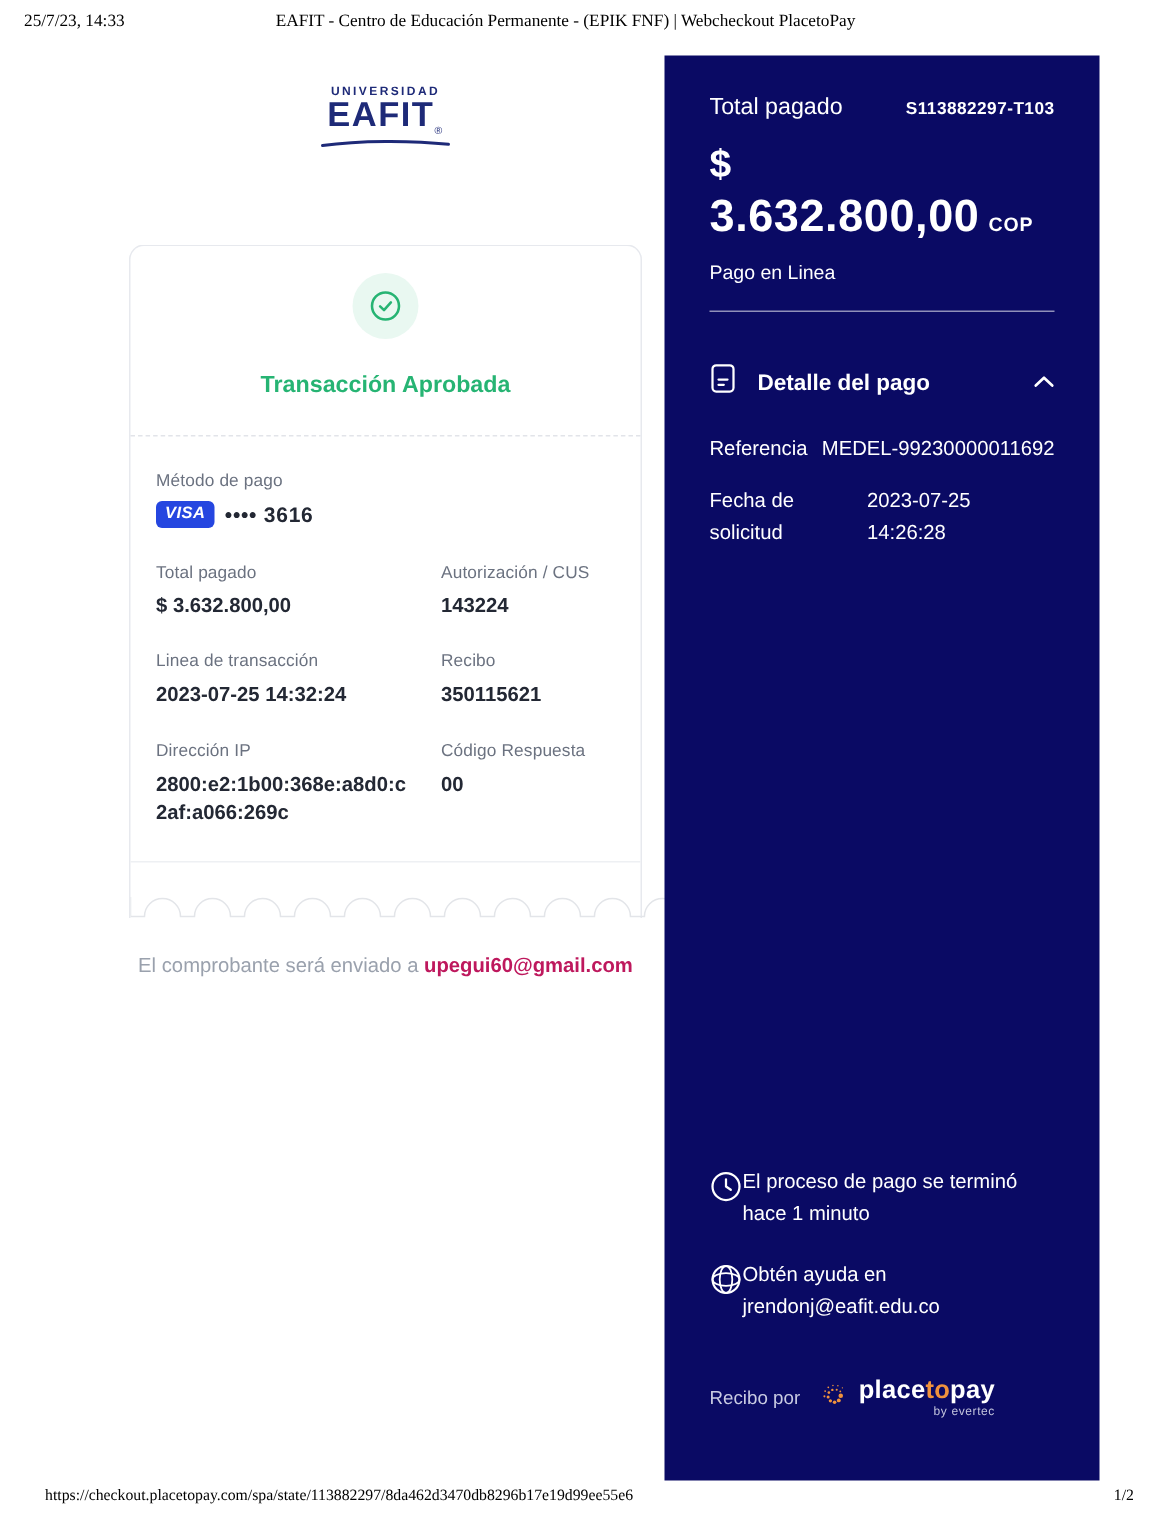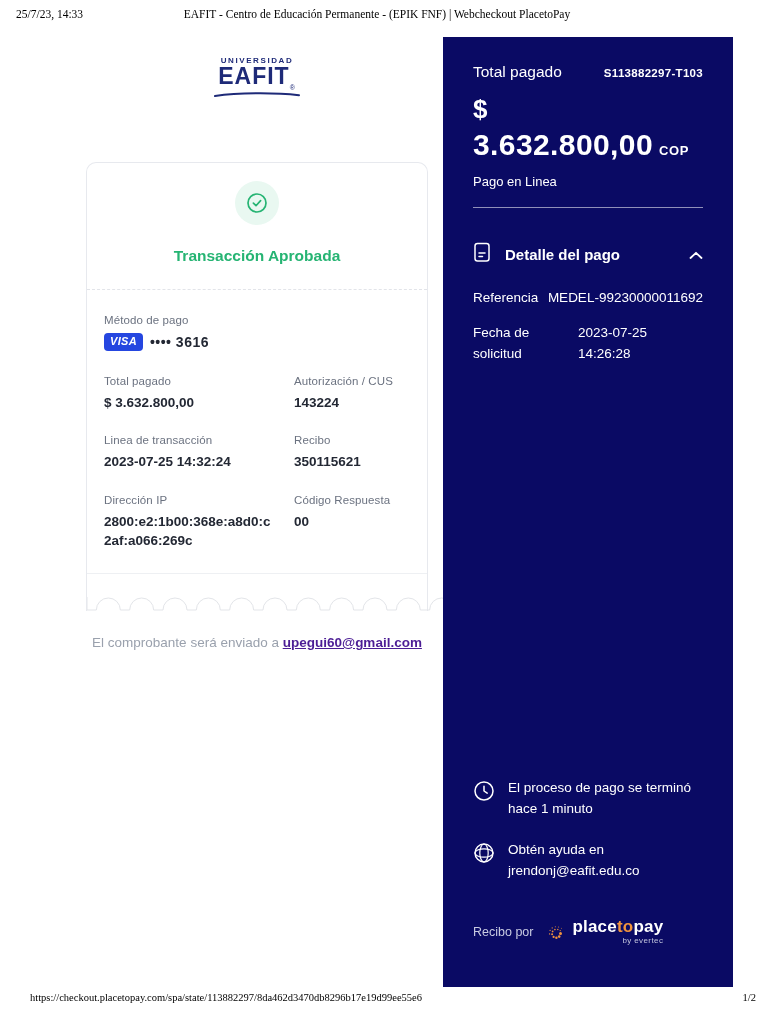--- a/index.html
+++ b/index.html
@@ -39,21 +39,21 @@
   .method-row { margin-top:7px; display:flex; align-items:center; gap:7px; }
   .visa-badge { background:#2546e0; color:#fff; font-style:italic; font-weight:800; font-size:11px; letter-spacing:.3px; padding:3px 6px 4px; border-radius:4px; line-height:1; }
   .card-mask { font-size:14px; font-weight:700; color:#232834; letter-spacing:.5px; }
   .two-col { display:grid; grid-template-columns:172px auto; column-gap:18px; margin-bottom:22px; }
   .ip-val { word-break:break-all; max-width:176px; }
 
   .stub { height:24px; border-top:1px solid #eef0f3; }
   .scallop-edge { display:block; }
 
   .email-note { margin-top:24px; text-align:center; font-size:13.5px; color:#9aa1ad; }
-  .email-note b { color:#4c1d95; font-weight:700;text-decoration:underline; }
+  .email-note b { color:#be185d; font-weight:700; }
 
   
   .sidebar { position:absolute; left:443px; top:37px; width:290px; height:950px; background:#0a0a64;
     color:#fff; padding:26px 30px 42px; display:flex; flex-direction:column; }
   .sb-top-row { display:flex; justify-content:space-between; align-items:baseline; }
   .sb-total-label { font-size:15.5px; font-weight:500; }
   .sb-code { font-size:11.5px; font-weight:600; letter-spacing:.3px; }
   .sb-cur { margin-top:15px; font-size:26px; font-weight:700; line-height:1.05; }
   .sb-amount-row { margin-top:5px; font-size:30px; font-weight:700; letter-spacing:.4px; line-height:1.1; white-space:nowrap; }
   .sb-amount-row .cop { font-size:13px; font-weight:700; letter-spacing:.6px; margin-left:6px; }
@@ -61,25 +61,25 @@
   .sb-hr { margin-top:18px; border:none; border-top:1px solid rgba(255,255,255,.55); height:0; }
 
   .sb-detail-header { margin-top:34px; display:flex; align-items:center; cursor:pointer; }
   .sb-detail-title { margin-left:13px; font-size:15px; font-weight:700; flex:1; }
   .sb-ref-row { margin-top:23px; display:flex; justify-content:space-between; font-size:13.5px; }
   .sb-date-row { margin-top:18px; display:flex; font-size:13.5px; line-height:1.55; }
   .sb-date-row .lbl { flex:0 0 105px; }
   .sb-date-row .val { flex:0 0 112px; }
 
   .sb-spacer { flex:1; }
-  .sb-note { display:flex; gap:13px; margin-bottom:20px; font-size:13.5px; line-height:1.55; }
+  .sb-note { display:flex; margin-bottom:20px; font-size:13.5px; line-height:1.55; }
   .sb-note .n-icon { flex:0 0 22px; padding-top:2px; }
   .sb-madeby { margin-top:16px; display:flex; align-items:center; gap:14px; }
   .sb-madeby .made-by { font-size:12.5px; color:#c9cbe2; }
-  .ptp-logo { display:flex; align-items:flex-end; gap:4px; }
+  .ptp-logo { display:flex; align-items:center; gap:4px; }
   .ptp-text { line-height:1; }
   .ptp-word { font-size:17px; font-weight:700; letter-spacing:.2px; }
   .ptp-word .o { color:#f0923d; }
   .ptp-by { text-align:right; font-size:8px; color:#c3c5dd; margin-top:2px; letter-spacing:.4px; }
 </style>
 </head>
 <body>
 
 <div class="page">
 

